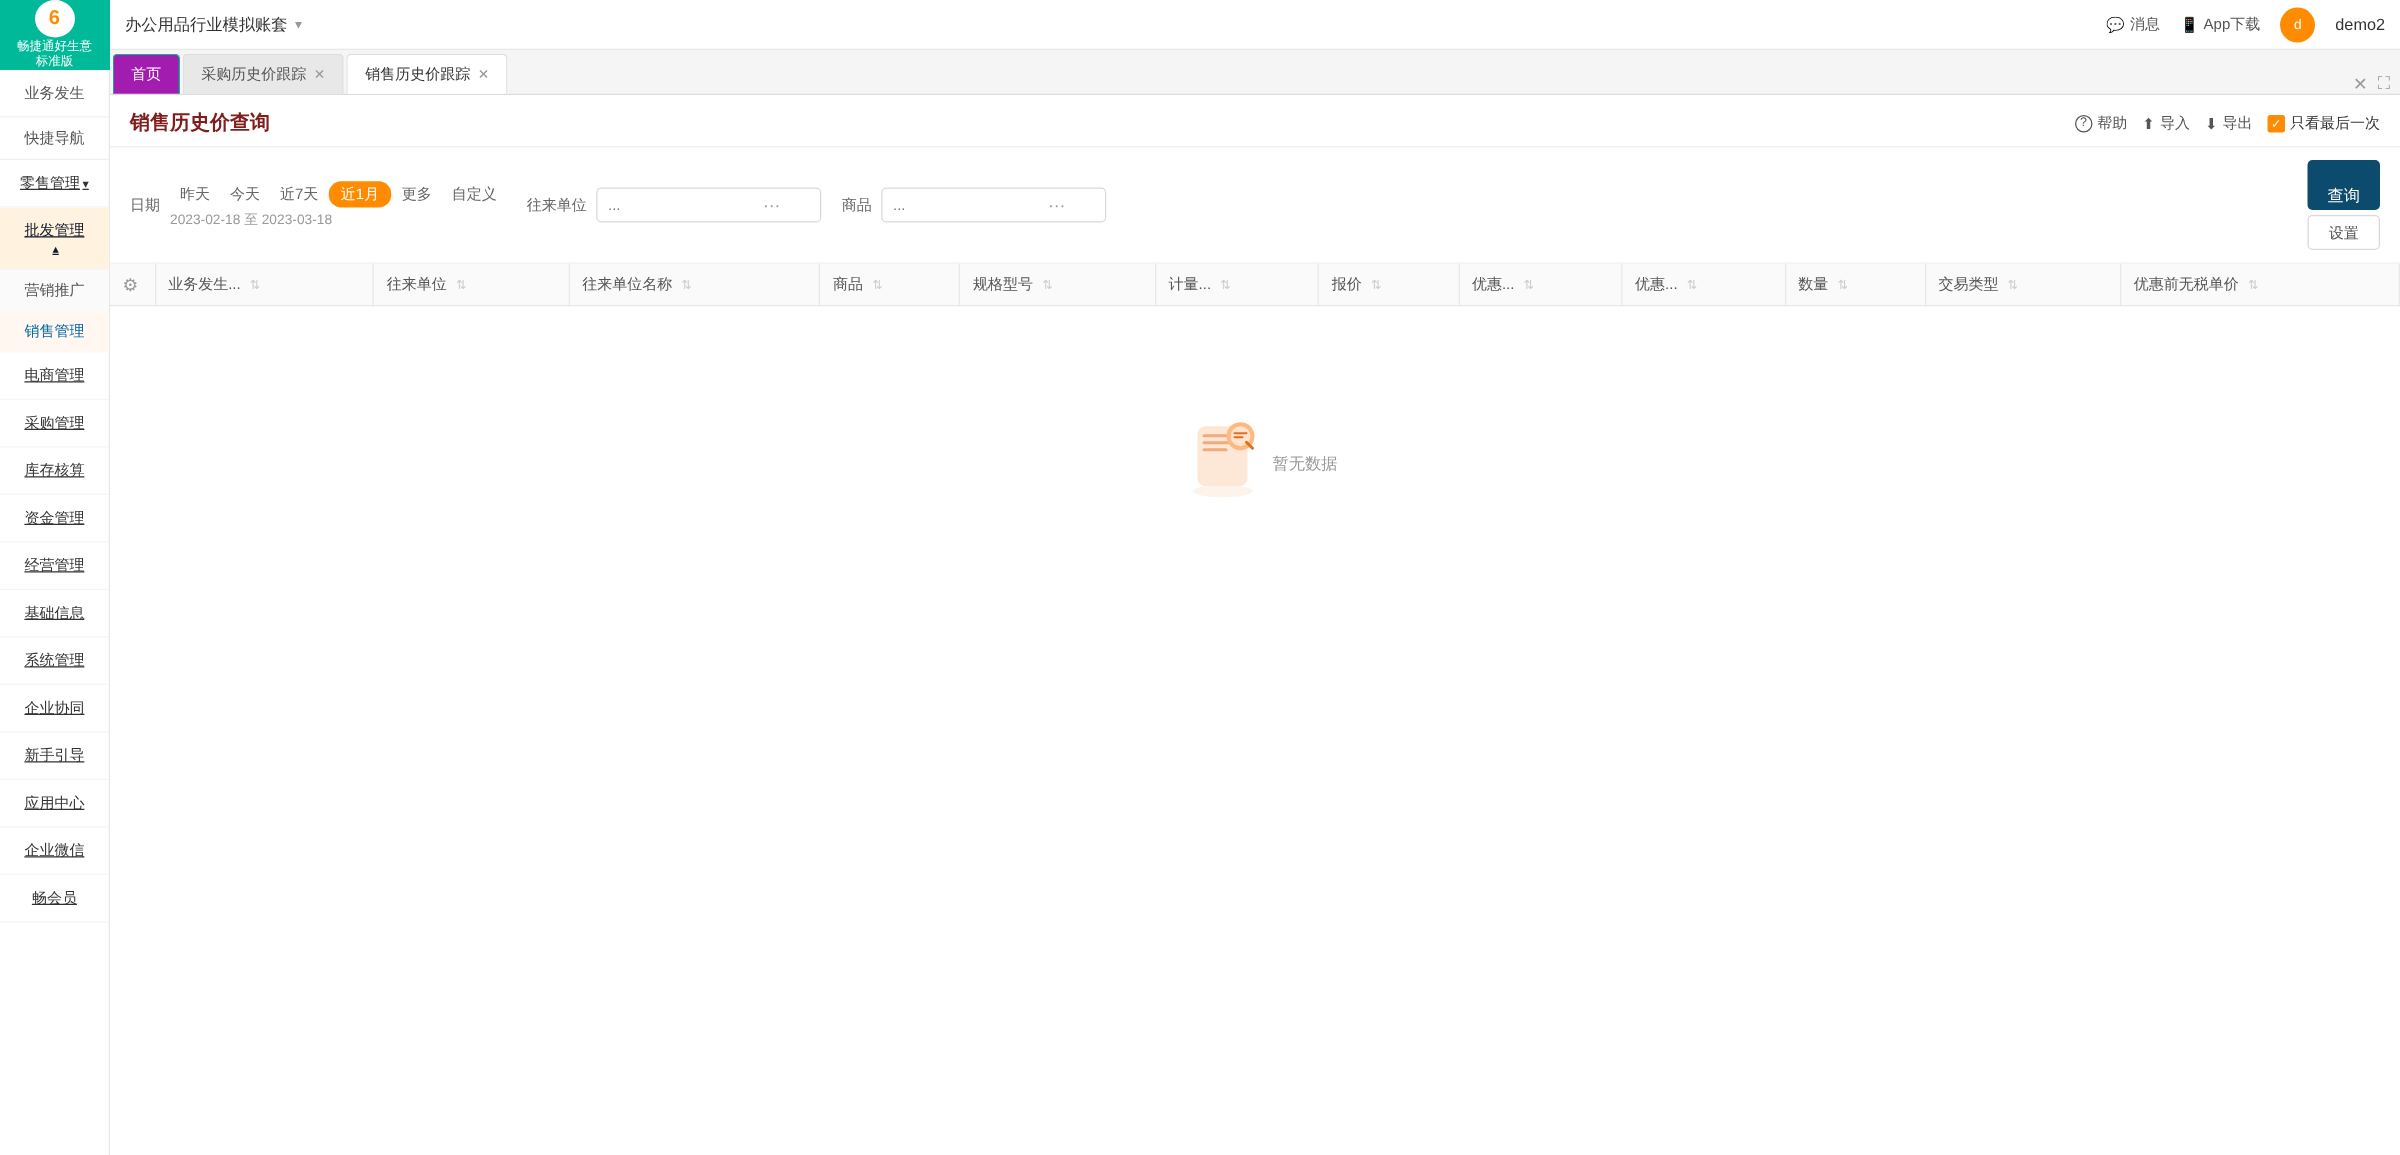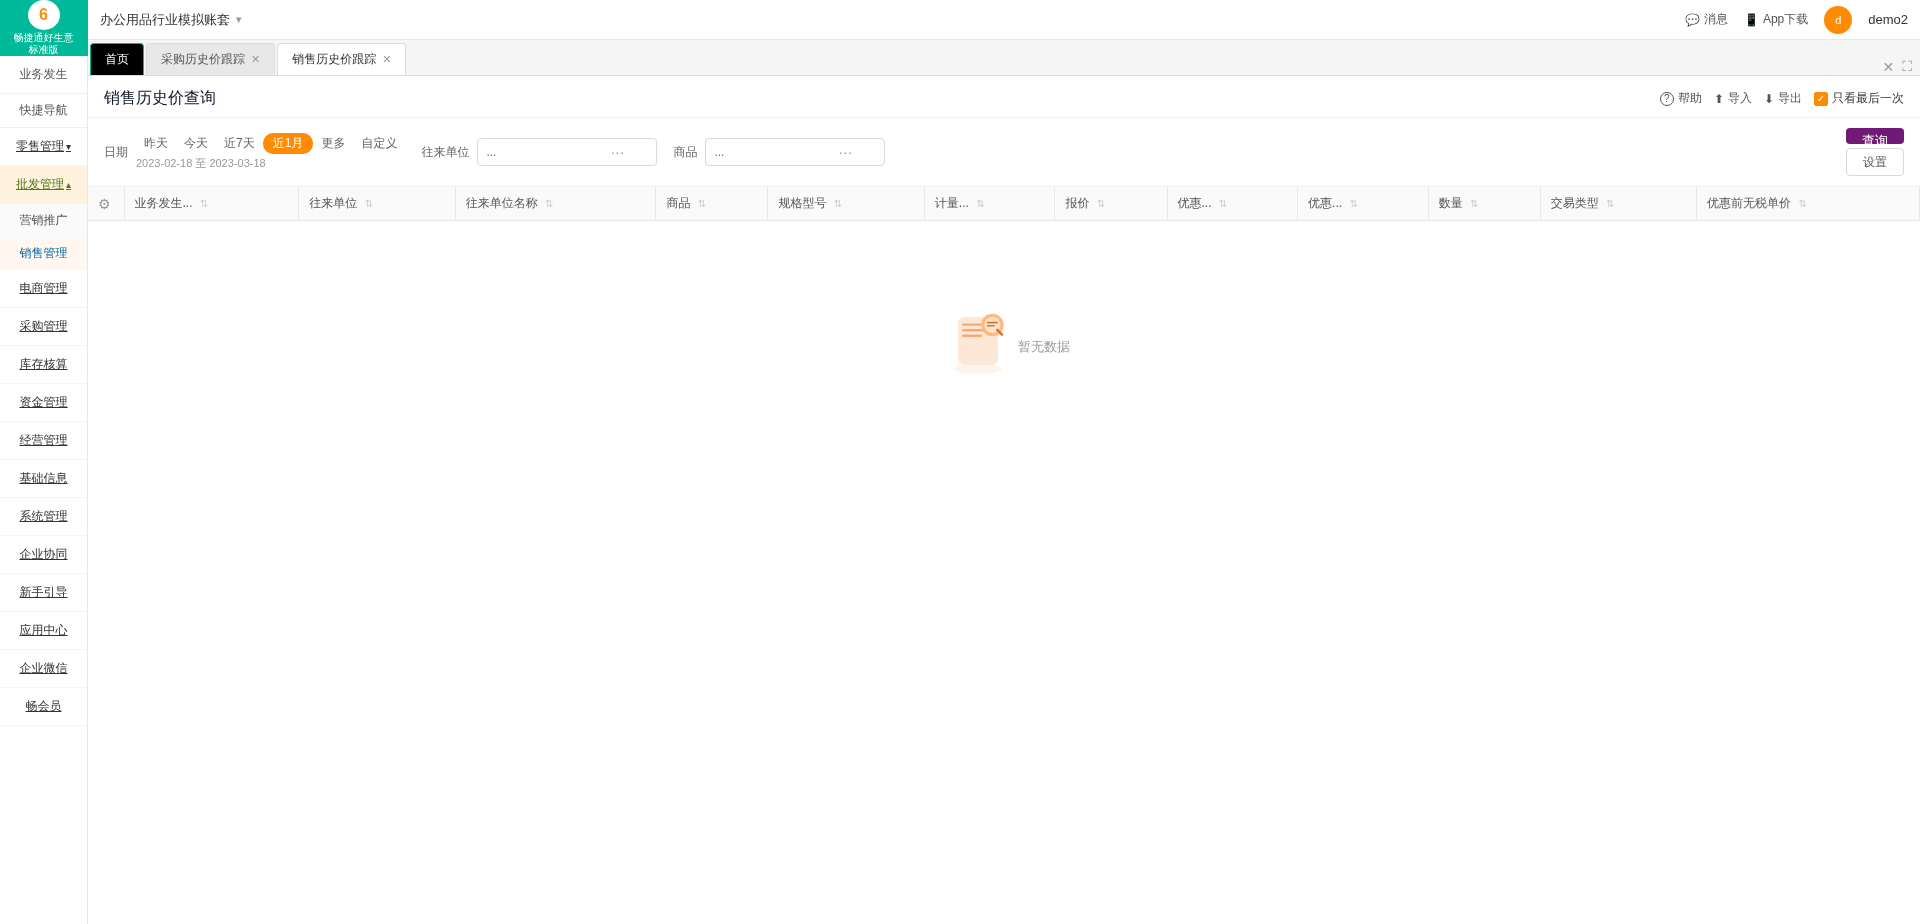--- a/index.html
+++ b/index.html
@@ -34,37 +34,37 @@
     .tab { height: 32px; padding: 0 14px; display: flex; align-items: center; gap: 6px; font-size: 12px; color: #555; background: #e8e8e8; border-radius: 4px 4px 0 0; cursor: pointer; margin-left: 2px; border: 1px solid #ddd; border-bottom: none; }
     .tab.active { background: #fff; color: #333; font-weight: 500; border-color: #ddd; }
     .tab .close-icon { font-size: 11px; color: #999; cursor: pointer; }
     .tab-home { background: #fff; border-radius: 4px 4px 0 0; border: 1px solid #ddd; border-bottom: none; }
 
     
     .content { flex: 1; background: #fff; overflow-y: auto; padding: 0; }
 
     
     .page-header { padding: 12px 16px 8px; display: flex; align-items: center; justify-content: space-between; border-bottom: 1px solid #f0f0f0; }
-    .page-title { font-size: 16px; font-weight: 400; color: #0f172a; }
+    .page-title { font-size: 16px; font-weight: 700; color: #7f1d1d; }
     .page-header-actions { display: flex; align-items: center; gap: 12px; }
     .header-action { font-size: 12px; color: #555; cursor: pointer; display: flex; align-items: center; gap: 4px; }
     .checkbox-label { display: flex; align-items: center; gap: 4px; font-size: 12px; color: #333; cursor: pointer; }
     .checkbox-checked { width: 14px; height: 14px; background: #ff8c00; border: 1px solid #ff8c00; border-radius: 2px; display: flex; align-items: center; justify-content: center; color: #fff; font-size: 10px; }
 
     
     .filter-bar { padding: 10px 16px; display: flex; align-items: center; gap: 16px; border-bottom: 1px solid #f0f0f0; flex-wrap: wrap; }
     .filter-group { display: flex; align-items: center; gap: 8px; }
     .filter-label { font-size: 12px; color: #666; }
     .date-range { font-size: 11px; color: #999; margin-top: 2px; }
     .date-btn { padding: 2px 8px; font-size: 12px; color: #666; cursor: pointer; border-radius: 3px; }
     .date-btn.active { background: #ff8c00; color: #fff; border-radius: 10px; padding: 2px 10px; }
     .filter-input { display: flex; align-items: center; gap: 4px; border: 1px solid #d9d9d9; border-radius: 4px; padding: 3px 8px; min-width: 180px; height: 28px; }
     .filter-input input { border: none; outline: none; font-size: 12px; color: #333; width: 120px; background: transparent; }
     .filter-dots { color: #999; font-size: 14px; }
-    .query-btn { background: #701a75; color: #fff; border: none; padding: 4px 16px; border-radius: 4px; font-size: 13px; cursor: pointer; height: 16px; }
+    .query-btn { background: #0c4a6e; color: #fff; border: none; padding: 20px 16px; border-radius: 4px; font-size: 13px; cursor: pointer; height: 16px; }
     .settings-btn { border: 1px solid #d9d9d9; background: #fff; color: #555; padding: 4px 12px; border-radius: 4px; font-size: 12px; cursor: pointer; height: 28px; }
     .filter-date-group { display: flex; flex-direction: column; }
     .filter-row { display: flex; align-items: center; }
 
     
     .table-container { padding: 0; }
     .data-table { width: 100%; border-collapse: collapse; }
     .data-table th { background: #fafafa; border-bottom: 1px solid #e8e8e8; border-right: 1px solid #e8e8e8; padding: 8px 10px; font-size: 12px; color: #555; font-weight: 500; text-align: left; white-space: nowrap; cursor: pointer; }
     .data-table th .sort-arrows { color: #ccc; margin-left: 4px; font-size: 10px; }
     .settings-col { width: 36px; text-align: center; }
@@ -97,21 +97,21 @@
 
   <div class="sidebar-nav" style="padding:8px 0;cursor:pointer;">
     <span style="font-size:12px;color:#555;">快捷导航</span>
   </div>
 
   <div class="sidebar-item">
     <span>零售管理</span>
     <span class="arrow">▾</span>
   </div>
 
-  <div class="sidebar-item" style="background:#fff3e0;color:#4d7c0f;">
+  <div class="sidebar-item" style="background:#fff3e0;color:#0f172a;flex-direction:column;">
     <span>批发管理</span>
     <span class="arrow">▴</span>
   </div>
 
   <div class="sidebar-sub-item">
     <span>营销推广</span>
   </div>
 
   <div class="sidebar-sub-item" style="color:#0369a1;background:#fff7f0;">
     <span>销售管理</span>
@@ -183,21 +183,21 @@
         <span>App下载</span>
       </div>
       <div class="topbar-avatar">
         <span>d</span>
       </div>
       <span class="topbar-username">demo2</span>
     </div>
   </div>
 
   <div class="tabs">
-    <div class="tab tab-home active" style="background:#000000;color:#fff;border-color:#00b999;">
+    <div class="tab tab-home active" style="background:#a21caf;color:#fff;border-color:#00b999;">
       <span>首页</span>
     </div>
     <div class="tab">
       <span>采购历史价跟踪</span>
       <span class="close-icon">✕</span>
     </div>
     <div class="tab active">
       <span>销售历史价跟踪</span>
       <span class="close-icon">✕</span>
     </div>

